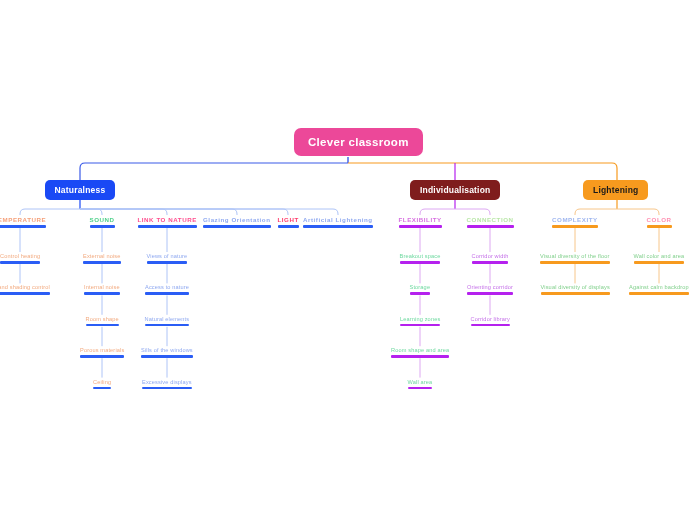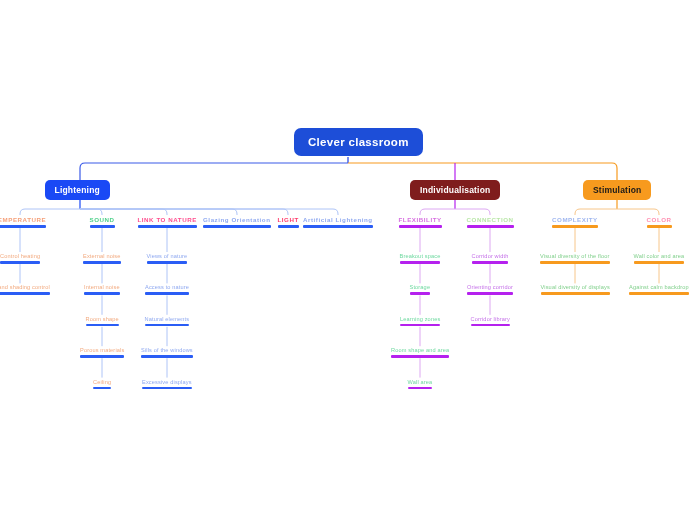--- a/index.html
+++ b/index.html
@@ -25,21 +25,21 @@
     position: absolute;
     left: 0; top: 0;
     width: 697px;
     height: 520px;
     pointer-events: none;
   }
 
   
   .node-root {
     position: absolute;
-    background: #1d4ed8;
+    background: #ec4899;
     color: #ffffff;
     border-radius: 7px;
     font-size: 11.5px;
     font-weight: bold;
     letter-spacing: 0.3px;
     padding: 8px 14px;
     white-space: nowrap;
     box-sizing: border-box;
     text-align: center;
   }
@@ -147,21 +147,21 @@
       <line x1="575" y1="228" x2="575" y2="252" stroke="#f7c68a" stroke-width="1"></line>
       <line x1="575" y1="264" x2="575" y2="283.4" stroke="#f7c68a" stroke-width="1"></line>
       <path d="M 617 209 L 654 209 Q 659 209 659 214 L 659 215" fill="none" stroke="#f7c68a" stroke-width="1"></path>
       <line x1="659" y1="228" x2="659" y2="252" stroke="#f7c68a" stroke-width="1"></line>
       <line x1="659" y1="264" x2="659" y2="283.4" stroke="#f7c68a" stroke-width="1"></line>
     </svg>
 
   <div class="node-root" id="root-node" style="left:294px; top:128px;">Clever classroom</div>
 
   <div id="nodes">
-      <div class="node-l2 naturalness" style="left: 44.5px; top: 180px;">Lightening</div>
+      <div class="node-l2 naturalness" style="left: 44.5px; top: 180px;">Naturalness</div>
       <div class="node-l3" style="left: -6.5px; top: 215px;">
         <span class="lbl" style="color: rgb(245, 160, 122);">TEMPERATURE</span>
         <span class="bar" style="background: rgb(42, 93, 245);"></span>
       </div>
       <div class="node-l4" style="left: 0px; top: 252px;">
         <span class="lbl" style="color: rgb(242, 169, 126);">Control heating</span>
         <span class="bar" style="background: rgb(42, 93, 245);"></span>
       </div>
       <div class="node-l4" style="left: -10px; top: 283.4px;">
         <span class="lbl" style="color: rgb(242, 169, 126);">on and shading control</span>
@@ -261,21 +261,21 @@
         <span class="bar" style="background: rgb(181, 33, 238);"></span>
       </div>
       <div class="node-l4" style="left: 467px; top: 283.4px;">
         <span class="lbl" style="color: rgb(196, 111, 232);">Orienting corridor</span>
         <span class="bar" style="background: rgb(181, 33, 238);"></span>
       </div>
       <div class="node-l4" style="left: 470.5px; top: 314.8px;">
         <span class="lbl" style="color: rgb(196, 111, 232);">Corridor library</span>
         <span class="bar" style="background: rgb(181, 33, 238);"></span>
       </div>
-      <div class="node-l2 stimulation" style="left: 583px; top: 180px;">Stimulation</div>
+      <div class="node-l2 stimulation" style="left: 583px; top: 180px;">Lightening</div>
       <div class="node-l3" style="left: 552px; top: 215px;">
         <span class="lbl" style="color: rgb(159, 182, 239);">COMPLEXITY</span>
         <span class="bar" style="background: rgb(247, 154, 30);"></span>
       </div>
       <div class="node-l4" style="left: 540px; top: 252px;">
         <span class="lbl" style="color: rgb(127, 207, 138);">Visual diversity of the floor</span>
         <span class="bar" style="background: rgb(247, 154, 30);"></span>
       </div>
       <div class="node-l4" style="left: 540.5px; top: 283.4px;">
         <span class="lbl" style="color: rgb(127, 207, 138);">Visual diversity of displays</span>

